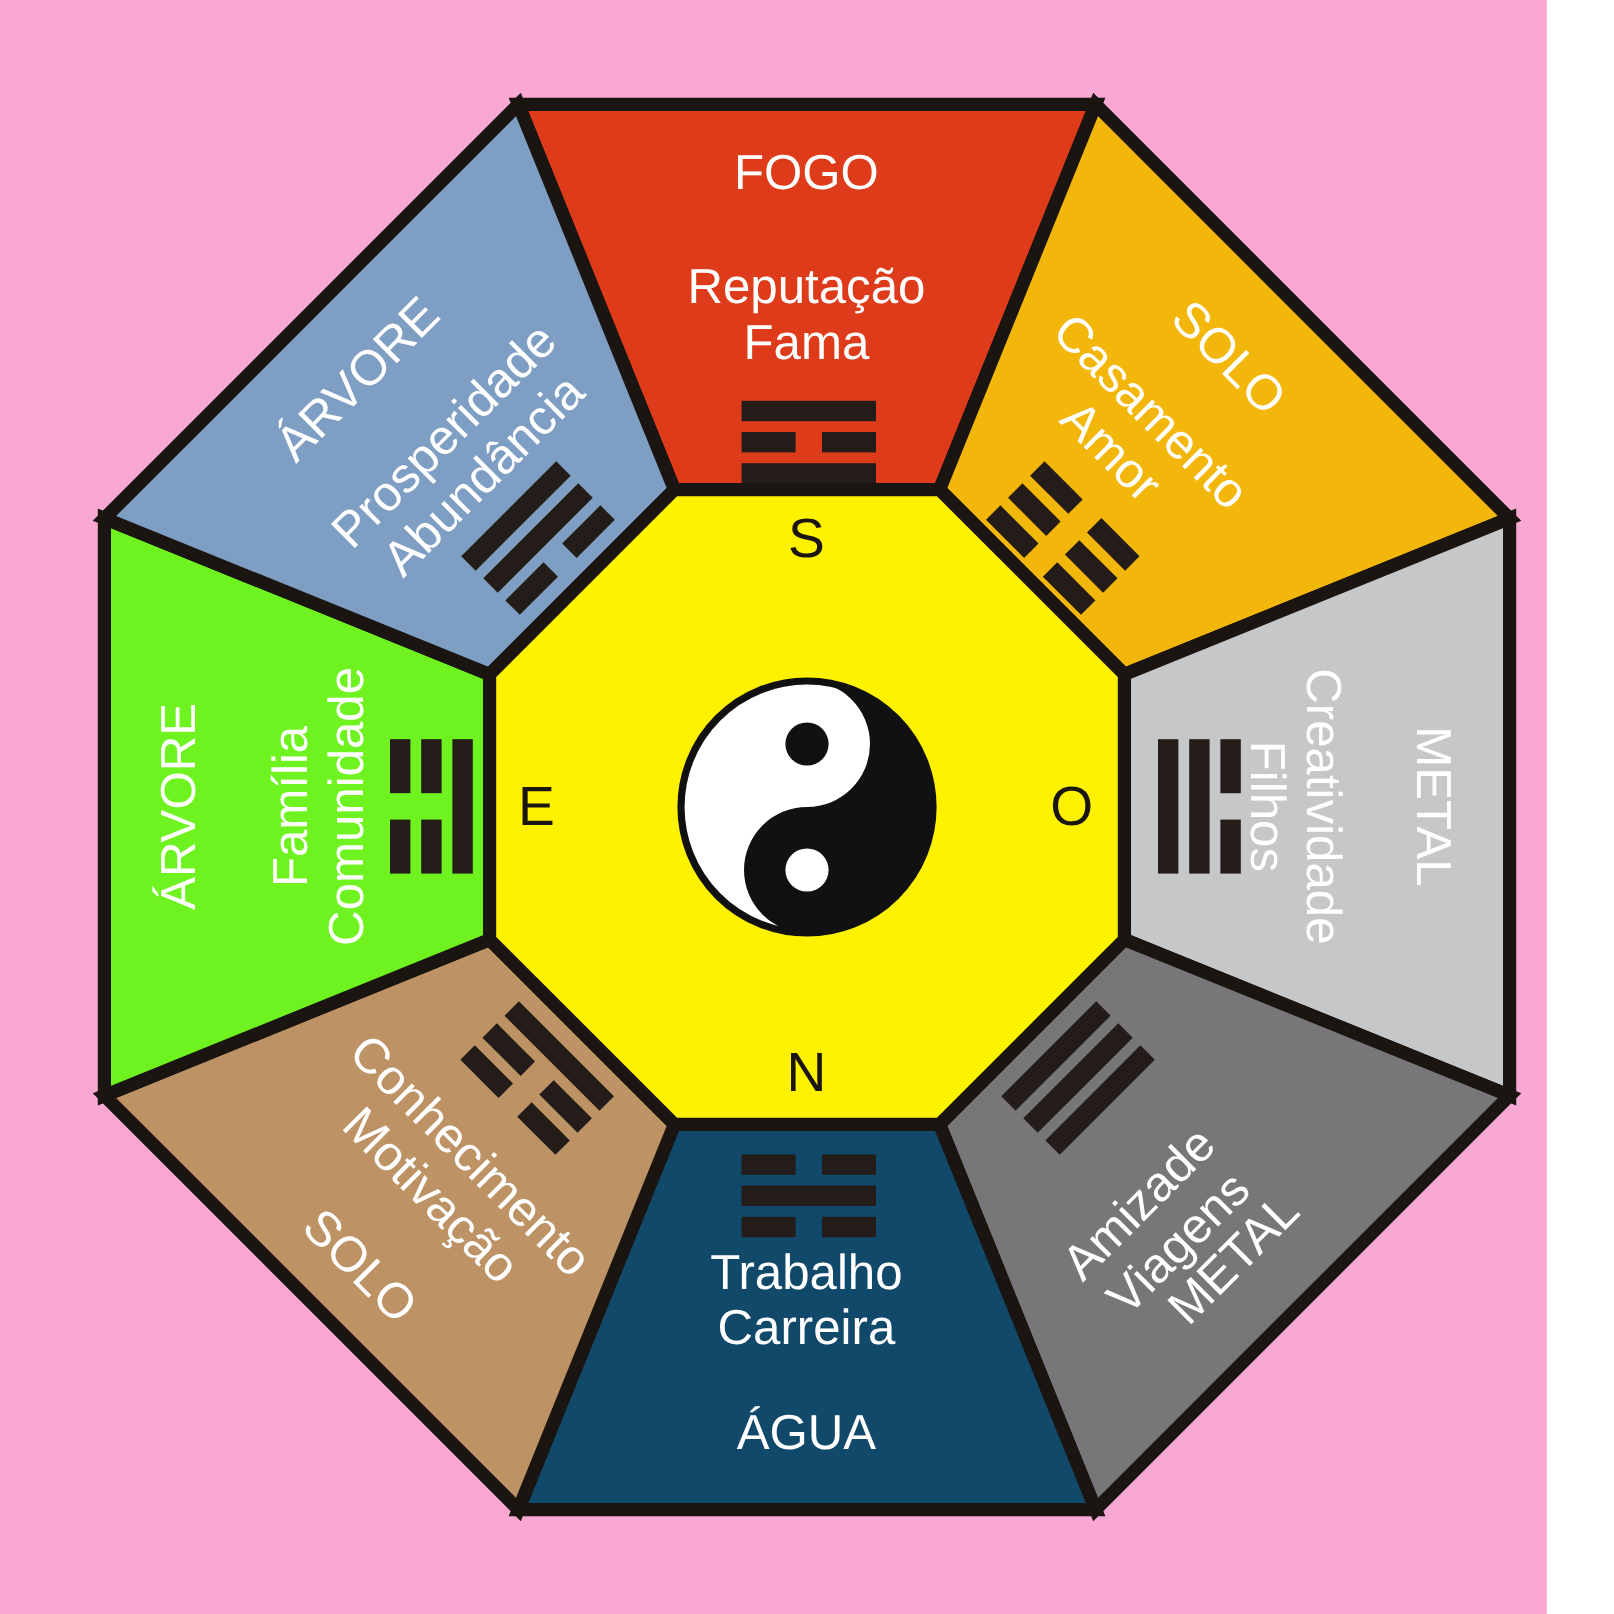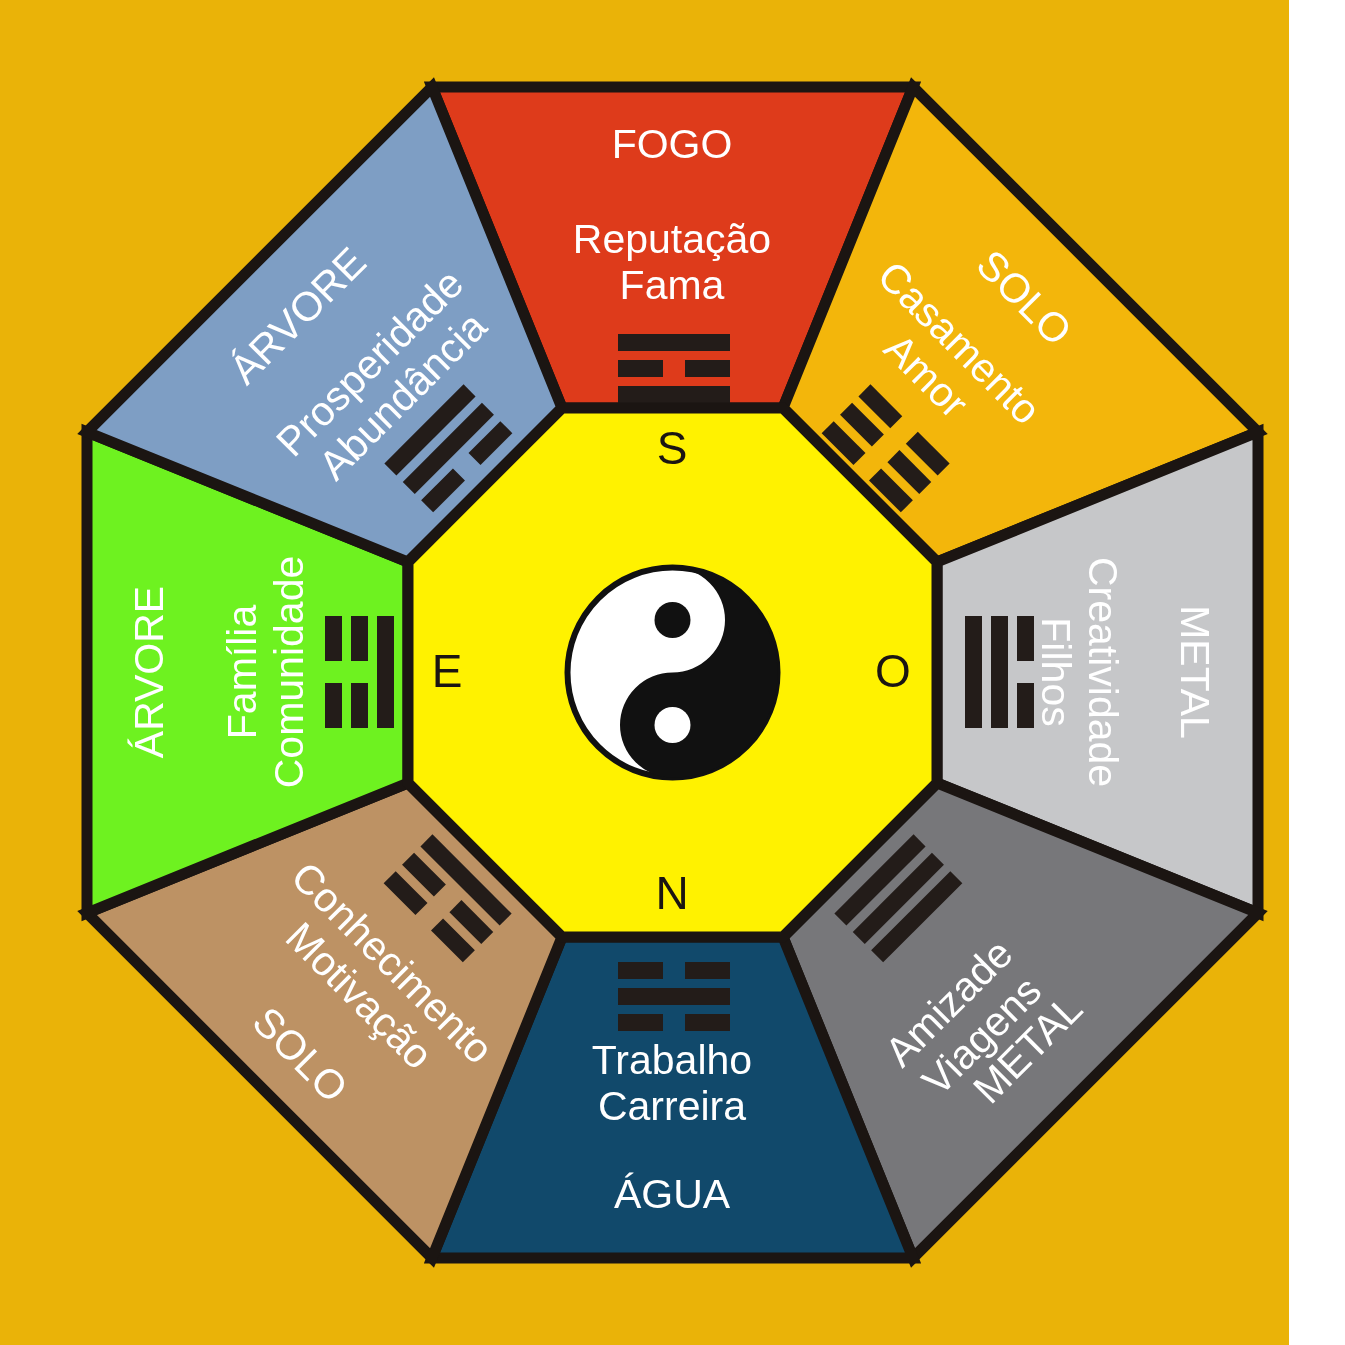--- a/index.html
+++ b/index.html
@@ -10,21 +10,21 @@
   body {
     width: 1345px;
     height: 1345px;
     font-family: "Liberation Sans", sans-serif;
     overflow: hidden;
   }
   #bagua-root {
     position: relative;
     width: 1289px;
     height: 1345px;
-    background: #eab308;
+    background: #f9a8d4;
   }
   svg#bagua-svg {
     position: absolute;
     top: 0;
     left: 0;
     width: 1345px;
     height: 1345px;
     display: block;
   }
   .sector-shape {

